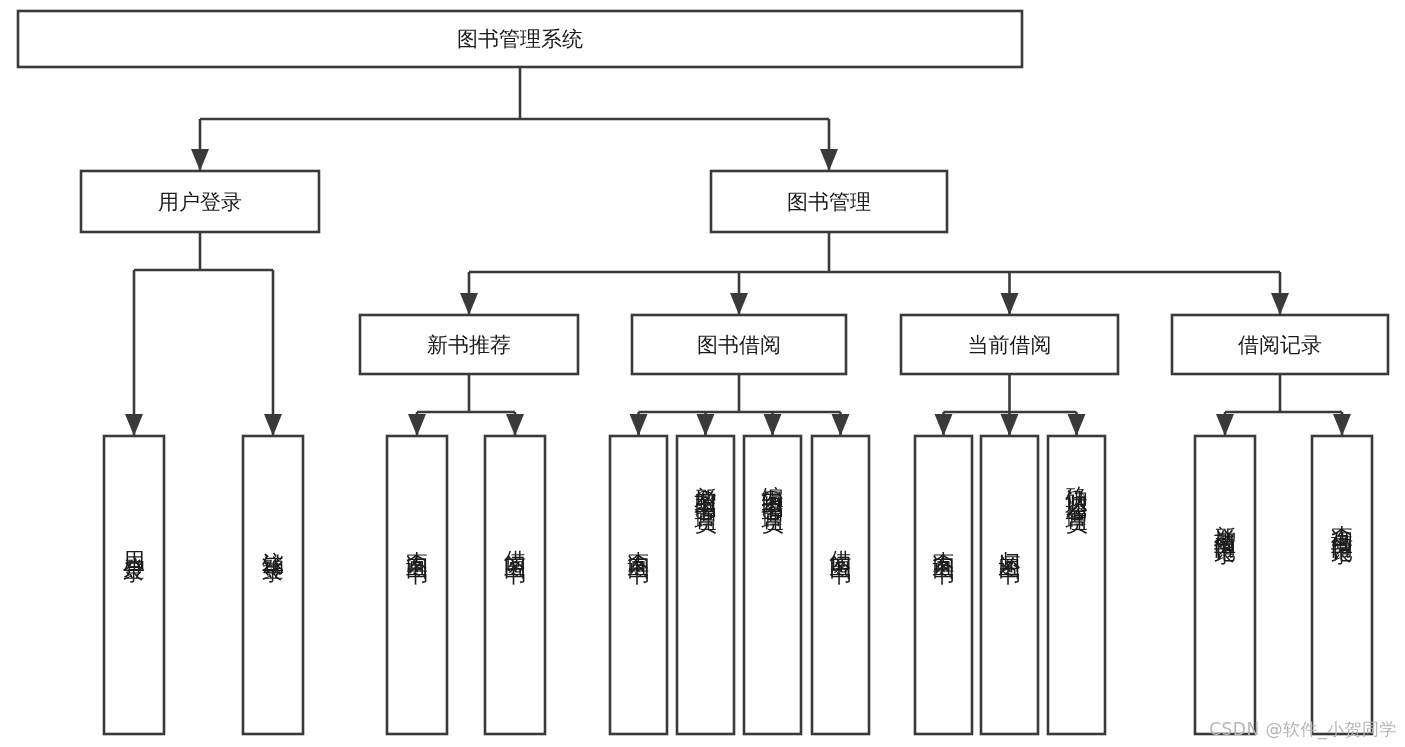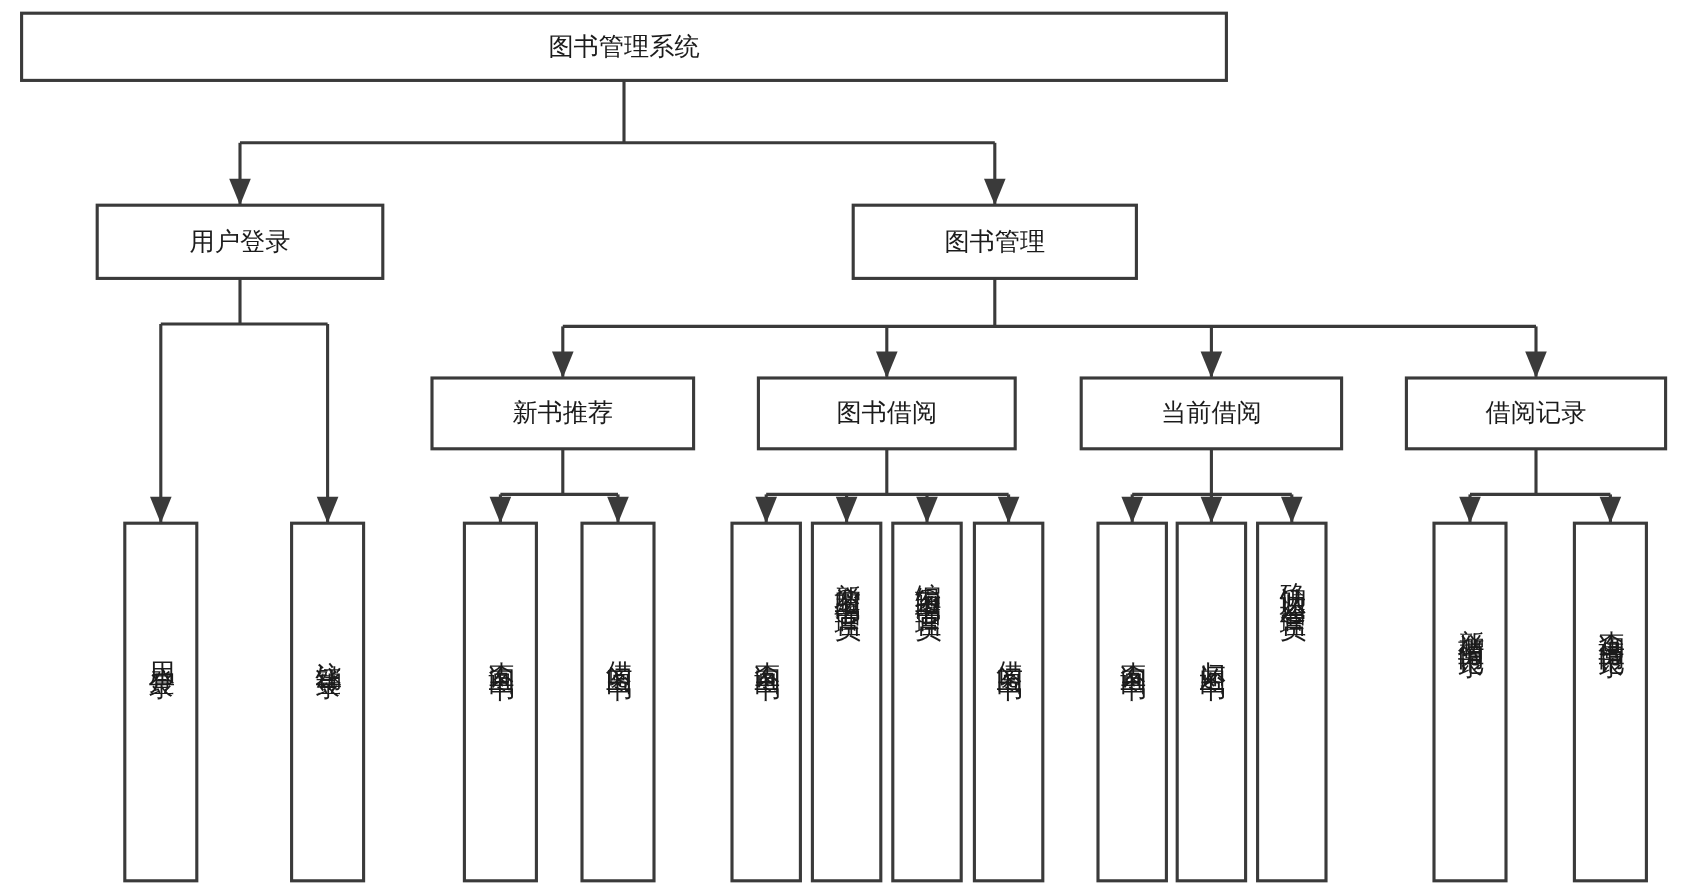--- a/index.html
+++ b/index.html
@@ -241,13 +241,14 @@
         <span class="leaf-label" style="margin-top: 32px;">确认归还（管理员）</span>
       </div>
       <div class="leaf-label-wrap" style="left: 1195px; top: 436px; width: 60px; height: 298px;">
         <span class="leaf-label" style="margin-top: 71px;">新增借阅记录</span>
       </div>
       <div class="leaf-label-wrap" style="left: 1312px; top: 436px; width: 60px; height: 298px;">
         <span class="leaf-label" style="margin-top: 71px;">查询借阅记录</span>
       </div>
     </div>
 
+  <div class="watermark">CSDN @软件_小贺同学</div>
 </div>
 
 </body></html>

